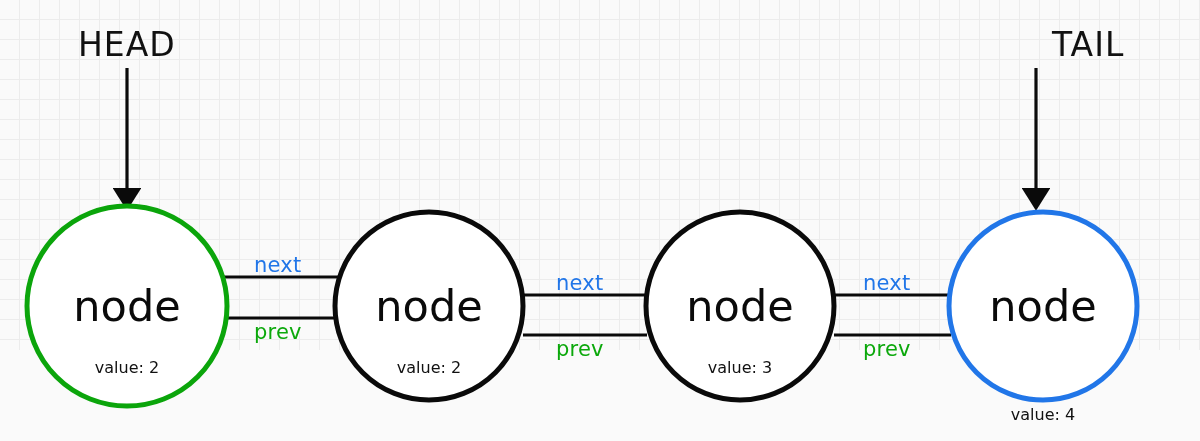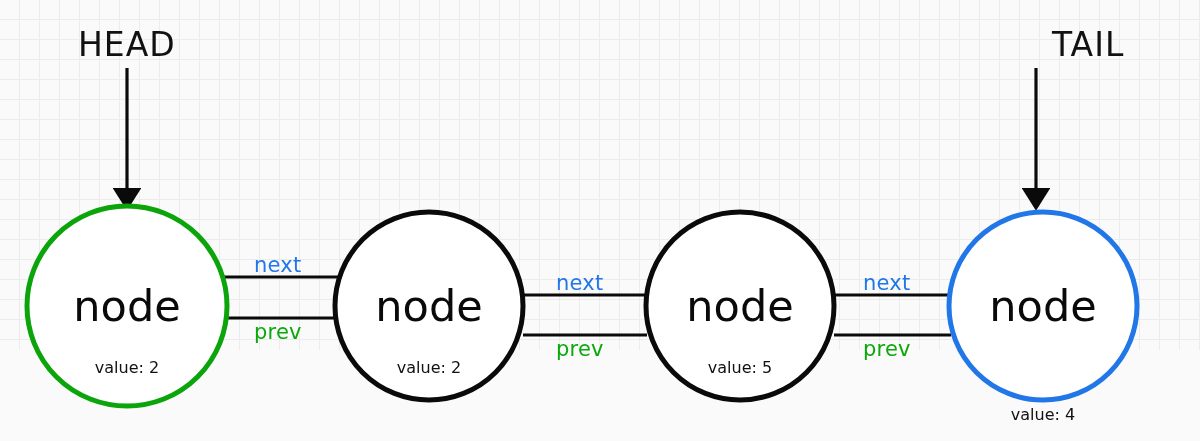--- a/index.html
+++ b/index.html
@@ -119,18 +119,18 @@
       <div class="pointer-label prev" style="left: 254px; top: 322px;">prev</div>
       <div class="pointer-label next" style="left: 556px; top: 273px;">next</div>
       <div class="pointer-label prev" style="left: 556px; top: 339px;">prev</div>
       <div class="pointer-label next" style="left: 863px; top: 273px;">next</div>
       <div class="pointer-label prev" style="left: 863px; top: 339px;">prev</div>
       <div class="node-title" style="left: 127px; top: 306px;">node</div>
       <div class="node-value" style="left: 127px; top: 368px;">value: 2</div>
       <div class="node-title" style="left: 429px; top: 306px;">node</div>
       <div class="node-value" style="left: 429px; top: 368px;">value: 2</div>
       <div class="node-title" style="left: 740px; top: 306px;">node</div>
-      <div class="node-value" style="left: 740px; top: 368px;">value: 5</div>
+      <div class="node-value" style="left: 740px; top: 368px;">value: 3</div>
       <div class="node-title" style="left: 1043px; top: 306px;">node</div>
       <div class="node-value" style="left: 1043px; top: 368px; margin-top: 47px;">value: 4</div>
     </div>
 
 </div>
 
 </body></html>

